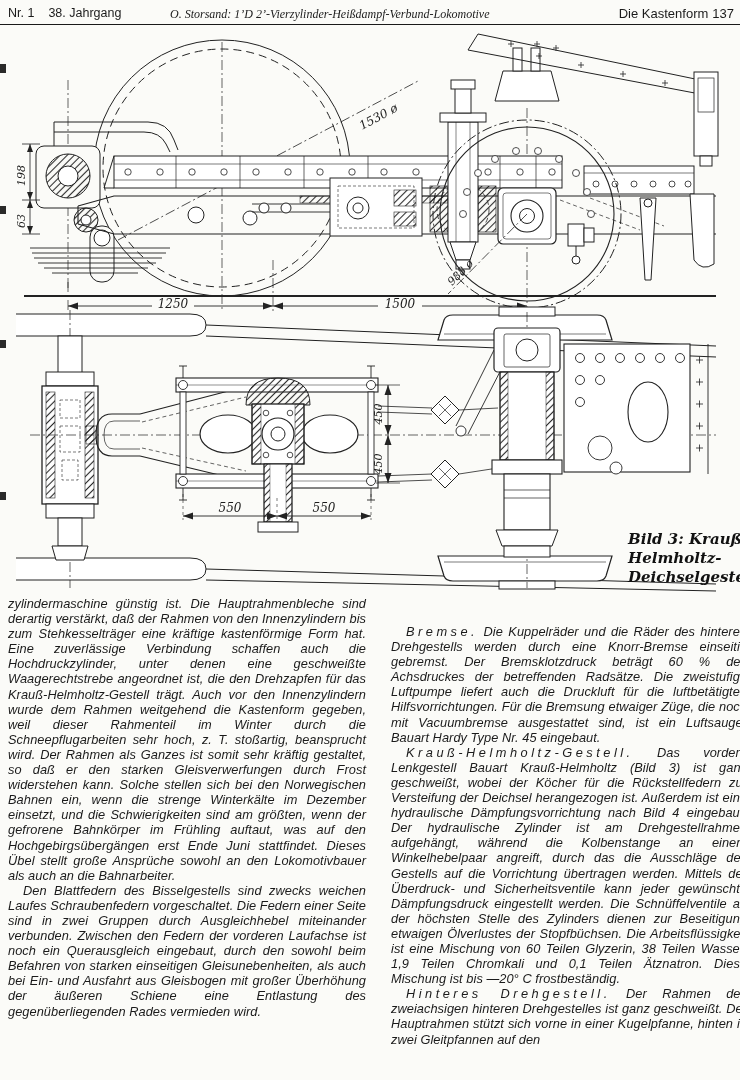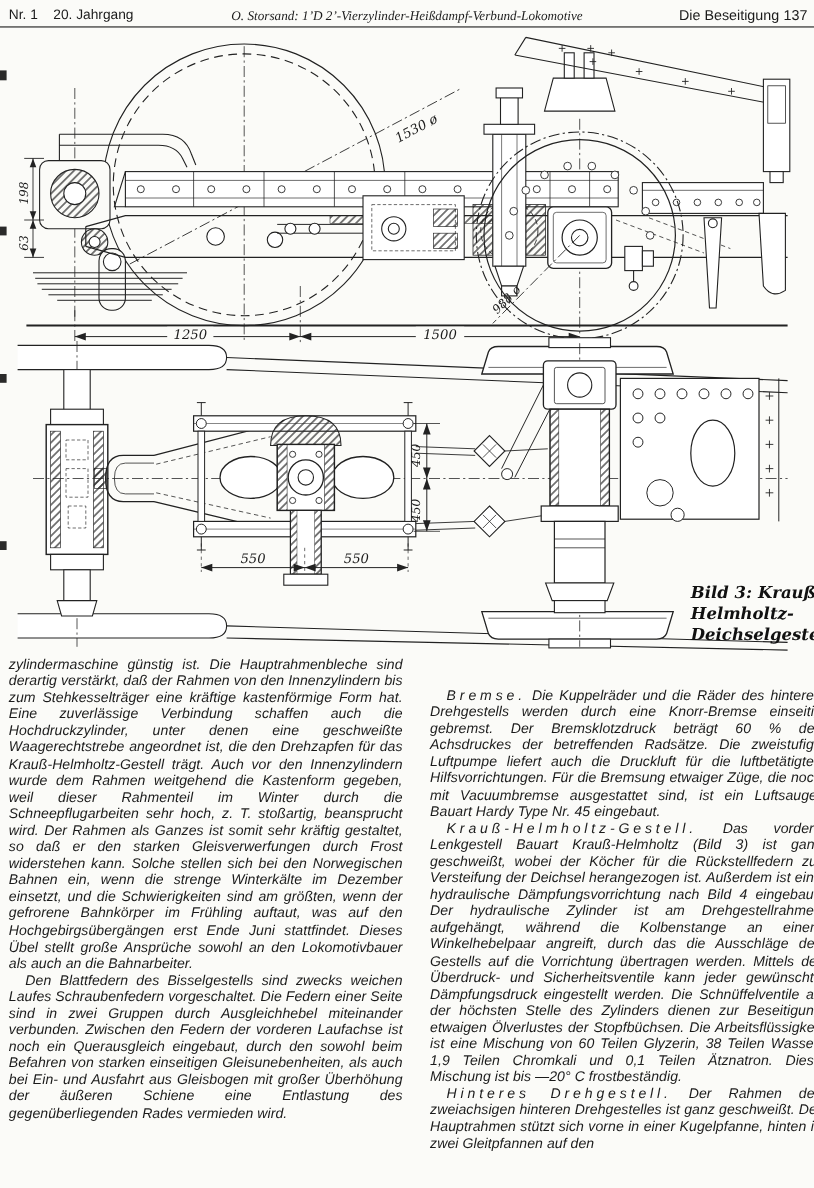--- a/index.html
+++ b/index.html
@@ -3,21 +3,21 @@
 <meta charset="utf-8">
 <style>
   html,body{margin:0;padding:0;}
   body{width:740px;height:1080px;position:relative;background:#fbfbf8;overflow:hidden;
        font-family:"Liberation Sans",sans-serif;color:#1b1b1b;}
   .page{position:absolute;inset:0;}
   
   .hdr{position:absolute;top:6px;left:0;width:740px;height:18px;font-size:12.5px;}
   .h-left{position:absolute;left:8px;top:0;}
   .h-left .vol{margin-left:14px;}
-  .h-center{position:absolute;left:170px;width:400px;top:1px;text-align:center;
+  .h-center{position:absolute;left:170px;width:400px;top:1px;text-align:left;
             font-family:"Liberation Serif",serif;font-style:italic;font-size:12px;}
   .h-right{position:absolute;right:6px;top:0;font-size:13px;}
   .h-right .pn{margin-left:4px;}
   .rule{position:absolute;top:24px;left:0;width:740px;height:0;border-top:1.6px solid #1a1a1a;}
   
   svg{position:absolute;top:28px;left:0;}
   .dim{font-family:"DejaVu Serif",serif;font-style:italic;font-size:12px;fill:#1b1b1b;stroke:none;}
   .dimS{font-family:"DejaVu Serif",serif;font-style:italic;font-size:11px;fill:#1b1b1b;stroke:none;}
   .cap{font-family:"DejaVu Serif",serif;font-style:italic;font-weight:bold;font-size:15px;fill:#111;stroke:none;}
   
@@ -30,25 +30,25 @@
   .lead{letter-spacing:3.5px;}
   .mark{position:absolute;left:0;width:6px;background:#2a2a2a;}
 </style>
 </head>
 <body>
 
 <div class="page">
 
   <div class="hdr">
     <div class="h-left">
-      <span>Nr. 1</span><span class="vol">20. Jahrgang</span>
+      <span>Nr. 1</span><span class="vol">38. Jahrgang</span>
     </div>
     <div class="h-center">O. Storsand:  1’D 2’-Vierzylinder-Heißdampf-Verbund-Lokomotive</div>
     <div class="h-right">
-      <span>Die Beseitigung</span><span class="pn">137</span>
+      <span>Die Kastenform</span><span class="pn">137</span>
     </div>
   </div>
   <div class="rule"></div>
 
   <div class="mark" style="top:64px;height:9px"></div>
   <div class="mark" style="top:206px;height:8px"></div>
   <div class="mark" style="top:340px;height:8px"></div>
   <div class="mark" style="top:492px;height:8px"></div>
 
   <svg width="740" height="564" viewBox="0 0 740 564">

